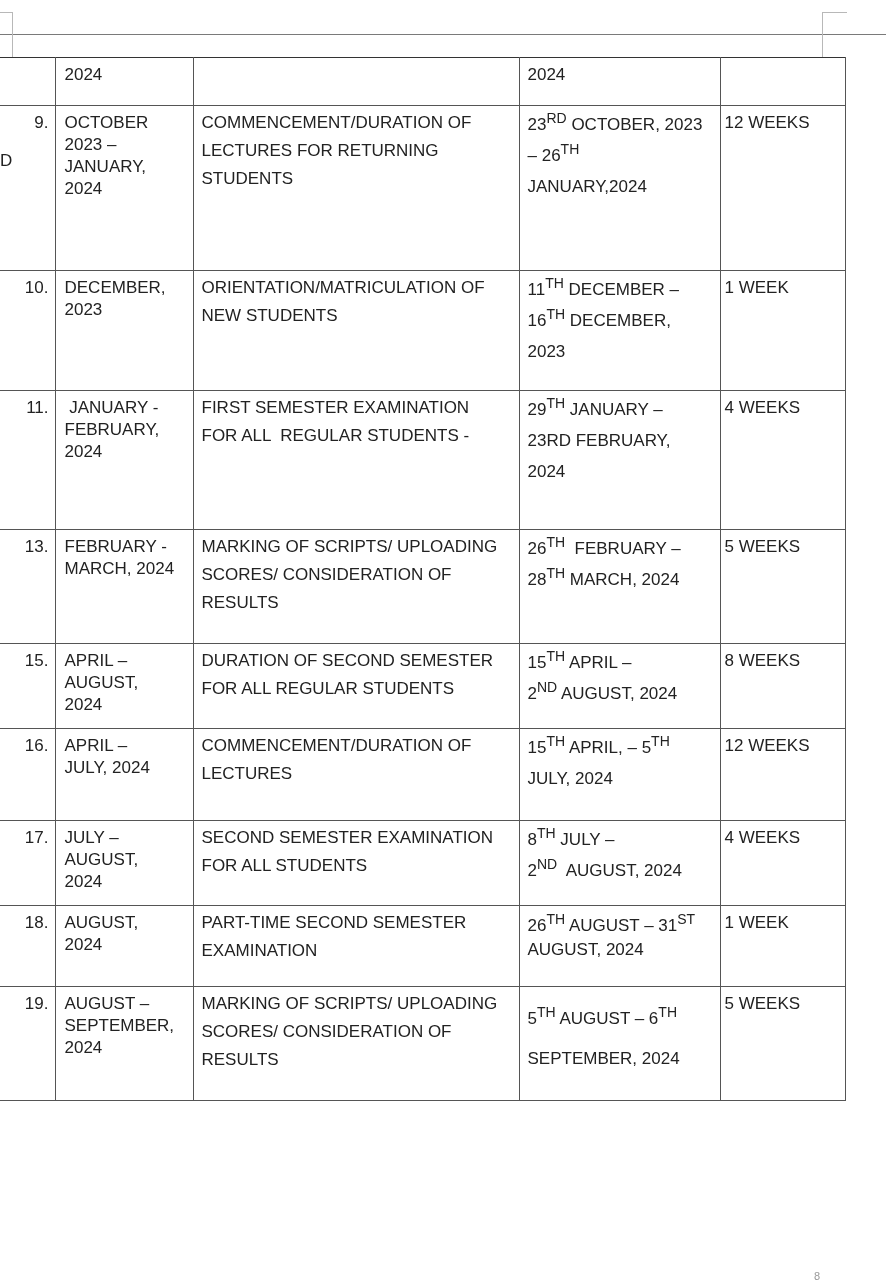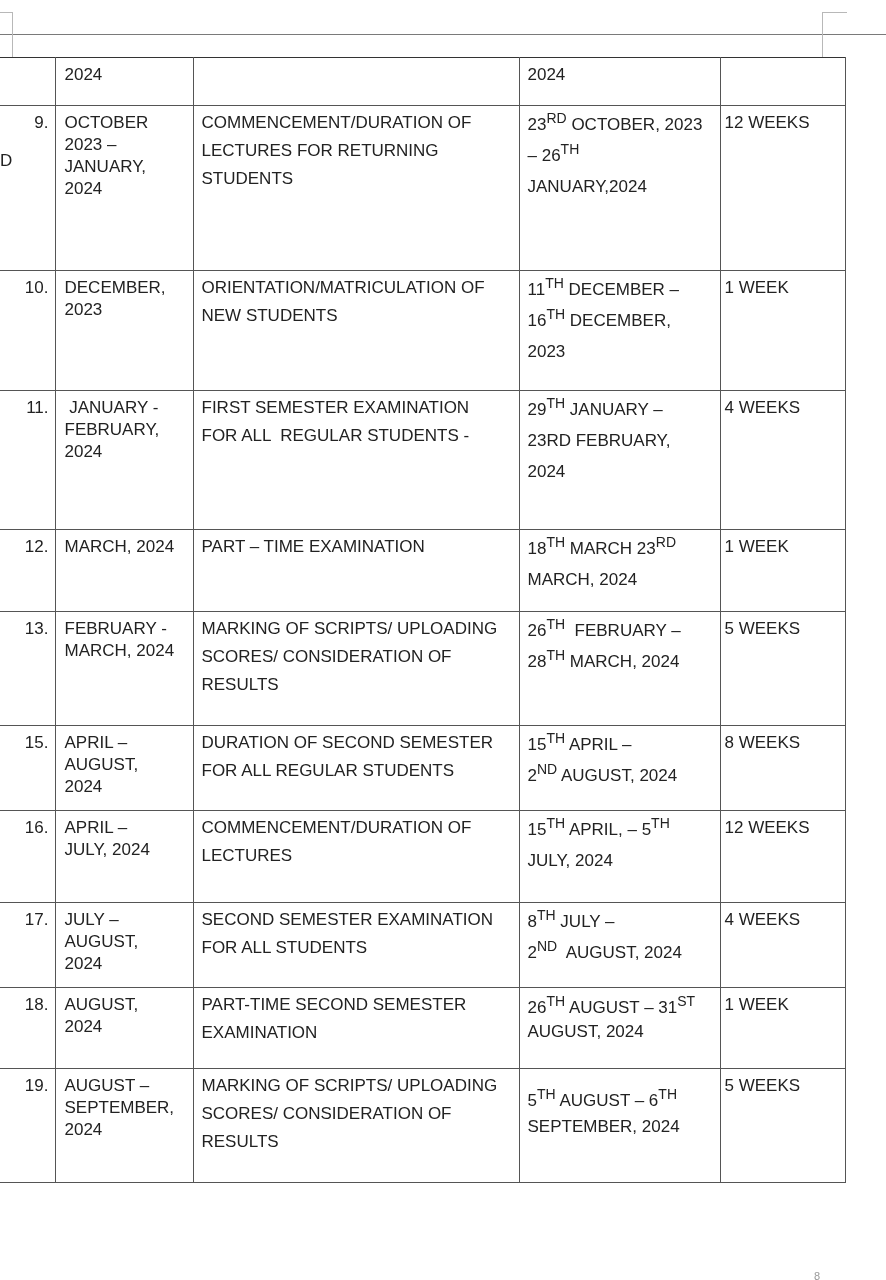--- a/index.html
+++ b/index.html
@@ -172,32 +172,20 @@
       <span style="white-space:pre">FOR ALL  REGULAR STUDENTS -</span>
     </td>
     <td class="date">
       <span class="line"><span>29</span><sup>TH</sup><span> JANUARY –</span></span>
       <span class="line">23RD FEBRUARY,</span>
       <span class="line">2024</span>
     </td>
     <td class="dur mid">4 WEEKS</td>
   </tr>
 
-  <tr style="height:82px">
-    <td class="num">12.</td>
-    <td class="period">MARCH, 2024</td>
-    <td class="activity">
-      <span>PART – TIME EXAMINATION</span>
-    </td>
-    <td class="date">
-      <span class="line"><span>18</span><sup>TH</sup><span> MARCH 23</span><sup>RD</sup></span>
-      <span class="line">MARCH, 2024</span>
-    </td>
-    <td class="dur">1 WEEK</td>
-  </tr>
 
   <tr style="height:114px">
     <td class="num">13.</td>
     <td class="period">
       <div>FEBRUARY -</div>
       <div>MARCH, 2024</div>
     </td>
     <td class="activity">
       <span>MARKING OF SCRIPTS/ UPLOADING</span>
       <span>SCORES/ CONSIDERATION OF</span>
@@ -288,18 +276,18 @@
       <div>SEPTEMBER,</div>
       <div>2024</div>
     </td>
     <td class="activity">
       <span>MARKING OF SCRIPTS/ UPLOADING</span>
       <span>SCORES/ CONSIDERATION OF</span>
       <span>RESULTS</span>
     </td>
     <td class="date" style="line-height:1.4">
       <span class="line" style="margin-top:14px"><span>5</span><sup>TH</sup><span> AUGUST – 6</span><sup>TH</sup></span>
-      <span class="line" style="margin-top:2px">SEPTEMBER, 2024</span>
+      <span class="line" style="margin-top:16px">SEPTEMBER, 2024</span>
     </td>
     <td class="dur">5 WEEKS</td>
   </tr>
 </tbody>
   </table>
 
 </body></html>

